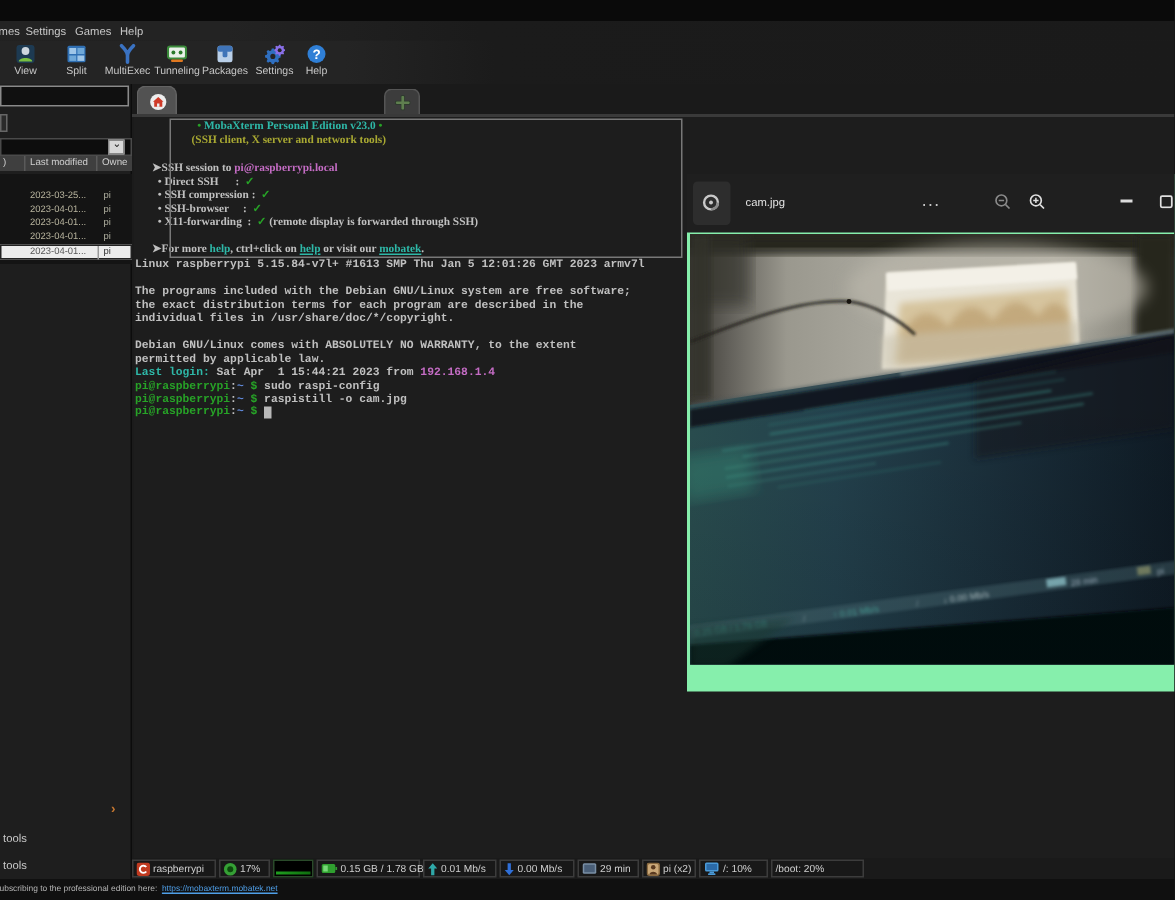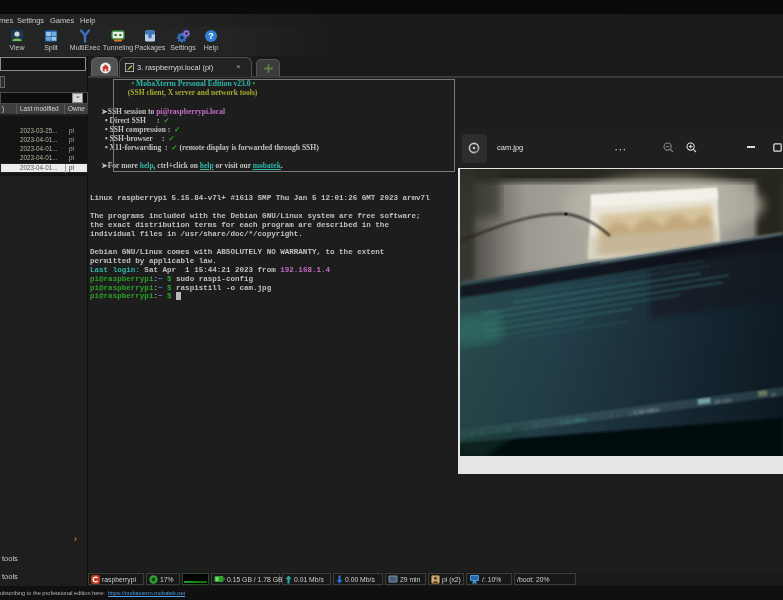--- a/index.html
+++ b/index.html
@@ -16,40 +16,40 @@
 .tbtn .ic { display:block; margin:0 auto 1px auto; width:14px; height:14px; }
 #tabbar { left:0; top:56px; width:783px; height:22px; background:#1a1a1a; border-bottom:2px solid #3a3a3a; }
 
 
 #sidebar { left:0; top:56px; width:88px; height:530px; background:#1e1e1e; border-right:1px solid #0c0c0c; }
 
 
 #term { left:89px; top:78px; width:694px; height:494px; background:#1d1d1d; }
 .tp { font-family:"Liberation Mono", monospace; font-size:7.55px; color:#c0c0c0; font-weight:bold; position:absolute; left:90px; }
 #tpre { line-height:9.05px; top:79.4px;font-family:Liberation Serif, serif; }
-#tpre2 { line-height:8.95px; top:194px; }
+#tpre2 { line-height:8.95px; top:173px; }
 .tp .ib { display:inline-block; width:4.53px; overflow:visible; }
 .g { color:#27a327; } 
 .c { color:#2eb8a8; } 
 .m { color:#c46cc4; } 
 .y { color:#a8a832; } 
 .b { color:#5f87d7; } 
 .u { text-decoration:underline; }
 
 
 #bbox { left:113px; top:79px; width:342px; height:93px; border:1px solid #787878; }
 
 
 #statusbar { left:88px; top:572px; width:695px; height:14px; background:#1a1a1a; color:#cfcfcf; font-size:7px; }
 .seg { position:absolute; top:1px; height:12px; border:1px solid #3c3c3c; background:#181818; display:flex; align-items:center; padding:0 2px; gap:2px; white-space:nowrap; font-size:6.8px; }
 .seg svg { flex-shrink:0; }
 #bottomline { left:0; top:586px; width:783px; height:14px; background:#101010; color:#b5b5b5; font-size:5.6px; }
 
 
-#viewer { left:458px; top:129px; width:325px; height:345px; background:#e5e5e5; }
+#viewer { left:458px; top:116px; width:325px; height:345px; background:#86efac; }
 #vtoolbar { left:0; top:0; width:325px; height:39px; background:#1f1f1f; color:#e8e8e8; }
 #photo { left:2px; top:40px; width:323px; height:287px; background:#202020; overflow:hidden; }
 </style>
 </head>
 <body>
 <div id="app">
   <div class="abs" id="titlebar"></div>
   <div class="abs" id="menubar">
     <span style="left:-11px;">Games</span>
       <span style="left:17px;">Settings</span>
@@ -99,29 +99,20 @@
           </svg></span>Help</div>
   </div>
   <div class="abs" id="tabbar">
     <div class="abs" style="left:91px;top:1px;width:27px;height:19px;background:#525252;border-radius:6px 6px 0 0;border:1px solid #636363;border-bottom:none;">
       <svg width="13" height="12" style="position:absolute;left:7px;top:4px;" viewBox="0 0 13 12">
           <circle cx="6.5" cy="6" r="5.4" fill="#ededed"></circle>
           <path d="M6.5 2.6 L10 5.8 L9.2 5.8 L9.2 9.2 L3.8 9.2 L3.8 5.8 L3 5.8 Z" fill="#cf3a28"></path>
           <rect x="5.7" y="7" width="1.6" height="2.2" fill="#ededed"></rect>
         </svg>
     </div>
-    <div class="abs" style="left:119px;top:1px;width:133px;height:20px;background:#222;border-radius:6px 6px 0 0;border:1px solid #4e4e4e;border-bottom:none;">
-      <svg width="9" height="9" style="position:absolute;left:5px;top:5px;" viewBox="0 0 9 9">
-          <rect width="9" height="9" fill="#d8d8d8"></rect>
-          <rect x="0.7" y="0.7" width="7.6" height="7.6" fill="#20242a"></rect>
-          <path d="M2 7 L6.4 2.2 L7.4 3.2 L3.2 7 Z" fill="#e8c830"></path>
-        </svg>
-      <span style="position:absolute;left:17px;top:5px;font-size:7.5px;color:#d8d8d8;white-space:nowrap;">3. raspberrypi.local (pi)</span>
-      <span style="position:absolute;left:116px;top:4px;font-size:8px;color:#aaa;">×</span>
-    </div>
     <div class="abs" style="left:256px;top:3px;width:24px;height:17px;background:#3c3c3c;border-radius:5px 5px 0 0;border:1px solid #555;border-bottom:none;">
       <svg width="11" height="11" style="position:absolute;left:6px;top:3px;" viewBox="0 0 11 11">
           <rect x="4.2" y="0.5" width="2.6" height="10" rx="0.6" fill="#2a3a2a"></rect>
           <rect x="0.5" y="4.2" width="10" height="2.6" rx="0.6" fill="#2a3a2a"></rect>
           <rect x="4.6" y="1" width="1.8" height="9" rx="0.5" fill="#5f7f4f"></rect>
           <rect x="1" y="4.6" width="9" height="1.8" rx="0.5" fill="#5f7f4f"></rect>
         </svg>
     </div>
   </div>
   <div class="abs" id="sidebar">

